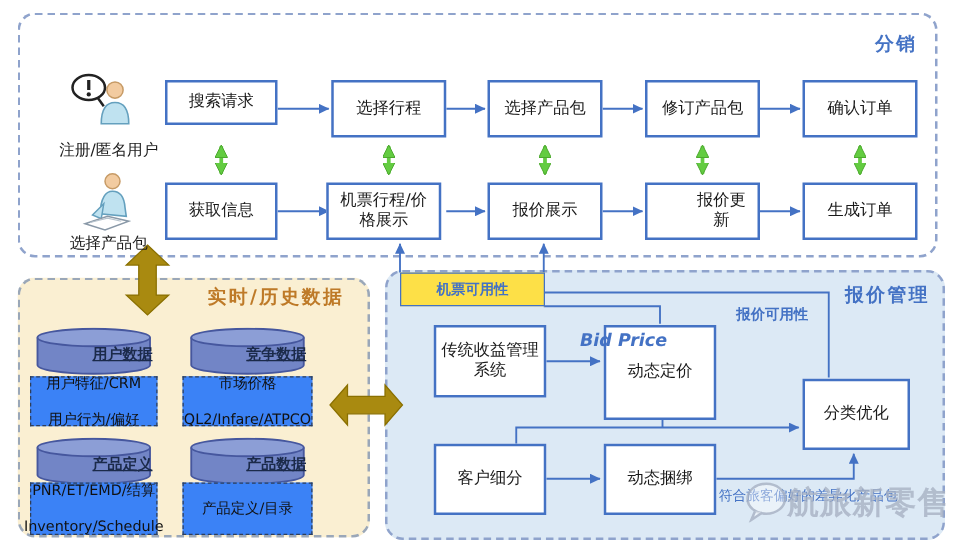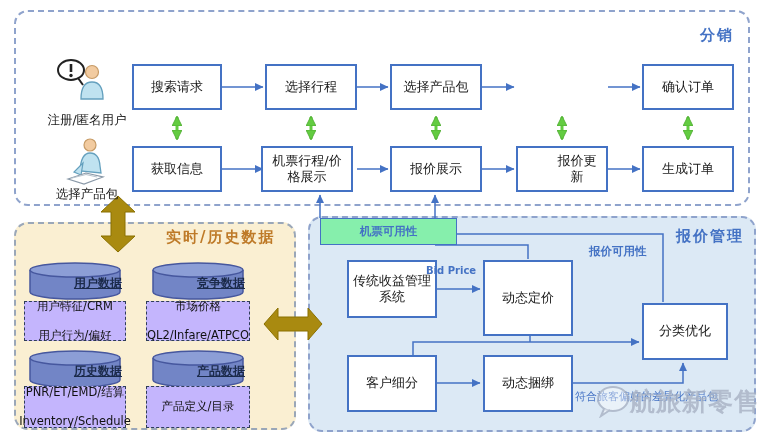--- a/index.html
+++ b/index.html
@@ -8,23 +8,23 @@
   .sec-dist{left:14px;top:10px;width:736px;height:196px;border:2px dashed #8FA3CC;border-radius:14px;background:#fff;z-index:0;}
   .sec-data{left:14px;top:222px;width:282px;height:208px;border:2px dashed #9AA7B8;border-radius:14px;background:#FAEFD2;z-index:0;}
   .sec-pricing{left:308px;top:216px;width:448px;height:216px;border:2px dashed #8FA3CC;border-radius:14px;background:#DCE9F5;z-index:0;}
   .sec-title{position:absolute;font-weight:bold;font-size:15px;letter-spacing:2px;z-index:4;}
   .t-blue{color:#4472C4;}
   .t-orange{color:#BE7A28;}
   .fbox{position:absolute;box-sizing:border-box;background:#fff;border:2px solid #4472C4;display:flex;align-items:center;justify-content:center;text-align:center;font-size:13px;color:#1a1a1a;line-height:1.25;z-index:3;padding:2px 4px;}
   .cyl{position:absolute;width:94px;height:38px;z-index:3;}
   .cyl svg{position:absolute;left:0;top:0;}
   .cyl span{position:absolute;left:0;top:13px;width:100%;text-align:right;font-size:12px;font-weight:bold;color:#1B2A4A;text-decoration:underline;}
-  .dbox{position:absolute;box-sizing:border-box;background:#c4b5fd;border:1.5px dashed #2F3E58;display:flex;flex-direction:column;align-items:center;justify-content:center;font-size:11.5px;color:#111;line-height:1.5;z-index:3;text-align:center;gap:12px;}
+  .dbox{position:absolute;box-sizing:border-box;background:#3b82f6;border:1.5px dashed #2F3E58;display:flex;flex-direction:column;align-items:center;justify-content:center;font-size:11.5px;color:#111;line-height:1.5;z-index:3;text-align:center;gap:12px;}
   .elabel{position:absolute;font-size:11.5px;color:#4472C4;font-weight:600;z-index:4;white-space:nowrap;}
-  .avail-box{position:absolute;left:320px;top:218px;width:137px;height:27px;box-sizing:border-box;background:#86efac;border:1.5px solid #4472C4;display:flex;align-items:center;justify-content:center;font-size:11.5px;font-weight:600;color:#4472C4;z-index:3;}
+  .avail-box{position:absolute;left:320px;top:218px;width:116px;height:27px;box-sizing:border-box;background:#fde047;border:1.5px solid #4472C4;display:flex;align-items:center;justify-content:center;font-size:11.5px;font-weight:600;color:#4472C4;z-index:3;}
   .actor{position:absolute;z-index:3;}
   .actor-label{position:absolute;font-size:12.5px;color:#1a1a1a;text-align:center;z-index:3;white-space:nowrap;}
   .connectors{position:absolute;left:0;top:0;z-index:2;}
   .watermark{position:absolute;left:594px;top:378px;width:172px;height:46px;display:flex;align-items:center;z-index:5;opacity:0.8;}
   .watermark span{font-size:25px;font-weight:bold;color:#A8B2C4;letter-spacing:1px;white-space:nowrap;}
 </style>
 </head>
 <body>
 
 <div class="stage">
@@ -104,23 +104,24 @@
     <svg width="52" height="50" viewBox="0 0 52 50">
       <circle cx="28" cy="9" r="6" fill="#F2CBA0" stroke="#C79B66" stroke-width="1.2"></circle>
       <path d="M18 35 q1 -18 10 -18 q9 0 10 13 l1 7 z" fill="#BFE2F0" stroke="#64A0BE" stroke-width="1.3"></path>
       <path d="M21 27 l-9 9 7 3 z" fill="#BFE2F0" stroke="#64A0BE" stroke-width="1.2"></path>
       <path d="M6 43 L24 37 L41 41 L22 48 Z" fill="#fff" stroke="#8A99A8" stroke-width="1.2"></path>
       <path d="M10 42 L24 38.5 L35 41" stroke="#B8C4CE" stroke-width="1" fill="none"></path>
     </svg>
   </div>
   <div class="actor-label" style="left:54px;top:186px;width:66px;">选择产品包</div>
 
-  <div class="fbox" style="left:132px;top:64px;width:90px;height:46px;">搜索请求</div>
+  <div class="fbox" style="left:132px;top:64px;width:90px;height:36px;">搜索请求</div>
   <div class="fbox" style="left:265px;top:64px;width:92px;height:46px;">选择行程</div>
   <div class="fbox" style="left:390px;top:64px;width:92px;height:46px;">选择产品包</div>
+  <div class="fbox" style="left:516px;top:64px;width:92px;height:46px;">修订产品包</div>
   <div class="fbox" style="left:642px;top:64px;width:92px;height:46px;">确认订单</div>
 
   <div class="fbox" style="left:132px;top:146px;width:90px;height:46px;">获取信息</div>
   <div class="fbox" style="left:261px;top:146px;width:92px;height:46px;">机票行程/价格展示</div>
   <div class="fbox" style="left:390px;top:146px;width:92px;height:46px;">报价展示</div>
   <div class="fbox" style="left:516px;top:146px;width:92px;height:46px;padding-left:34px;">报价更新</div>
   <div class="fbox" style="left:642px;top:146px;width:92px;height:46px;">生成订单</div>
 
   <div class="cyl" style="left:28px;top:262px;">
     <svg width="94" height="38" viewBox="0 0 94 38">
@@ -134,21 +135,21 @@
         <path d="M2,8 v22 a45,7 0 0 0 90,0 v-22" fill="#7285C6" stroke="#46579E" stroke-width="1.5"></path>
         <ellipse cx="47" cy="8" rx="45" ry="7" fill="#8C9ED6" stroke="#46579E" stroke-width="1.5"></ellipse>
       </svg>
     <span>竞争数据</span>
   </div>
   <div class="cyl" style="left:28px;top:350px;">
     <svg width="94" height="38" viewBox="0 0 94 38">
         <path d="M2,8 v22 a45,7 0 0 0 90,0 v-22" fill="#7285C6" stroke="#46579E" stroke-width="1.5"></path>
         <ellipse cx="47" cy="8" rx="45" ry="7" fill="#8C9ED6" stroke="#46579E" stroke-width="1.5"></ellipse>
       </svg>
-    <span>历史数据</span>
+    <span>产品定义</span>
   </div>
   <div class="cyl" style="left:151px;top:350px;">
     <svg width="94" height="38" viewBox="0 0 94 38">
         <path d="M2,8 v22 a45,7 0 0 0 90,0 v-22" fill="#7285C6" stroke="#46579E" stroke-width="1.5"></path>
         <ellipse cx="47" cy="8" rx="45" ry="7" fill="#8C9ED6" stroke="#46579E" stroke-width="1.5"></ellipse>
       </svg>
     <span>产品数据</span>
   </div>
 
   <div class="dbox" style="left:24px;top:301px;width:102px;height:40px;">
@@ -167,21 +168,21 @@
     <div>产品定义/目录</div>
   </div>
 
   <div class="fbox" style="left:347px;top:260px;width:90px;height:58px;">传统收益管理系统</div>
   <div class="fbox" style="left:483px;top:260px;width:90px;height:76px;">动态定价</div>
   <div class="fbox" style="left:642px;top:303px;width:86px;height:57px;">分类优化</div>
   <div class="fbox" style="left:347px;top:355px;width:90px;height:57px;">客户细分</div>
   <div class="fbox" style="left:483px;top:355px;width:90px;height:57px;">动态捆绑</div>
 
   <div class="avail-box">机票可用性</div>
-  <div class="elabel" style="left:426px;top:265px;font-size:10px;">Bid Price</div>
+  <div class="elabel" style="left:464px;top:265px;font-size:14px;font-style:italic;">Bid Price</div>
   <div class="elabel" style="left:589px;top:244px;">报价可用性</div>
   <div class="elabel" style="left:575px;top:389px;font-size:11px;font-weight:500;">符合旅客偏好的差异化产品包</div>
 
   <div class="watermark">
     <svg width="36" height="34" viewBox="0 0 36 34">
       <ellipse cx="19" cy="15" rx="15" ry="12" fill="rgba(255,255,255,0.5)" stroke="#A8B2C4" stroke-width="2"></ellipse>
       <path d="M10 25 L7 32 L16 26" fill="rgba(255,255,255,0.5)" stroke="#A8B2C4" stroke-width="2"></path>
     </svg>
     <span>航旅新零售</span>
   </div>

